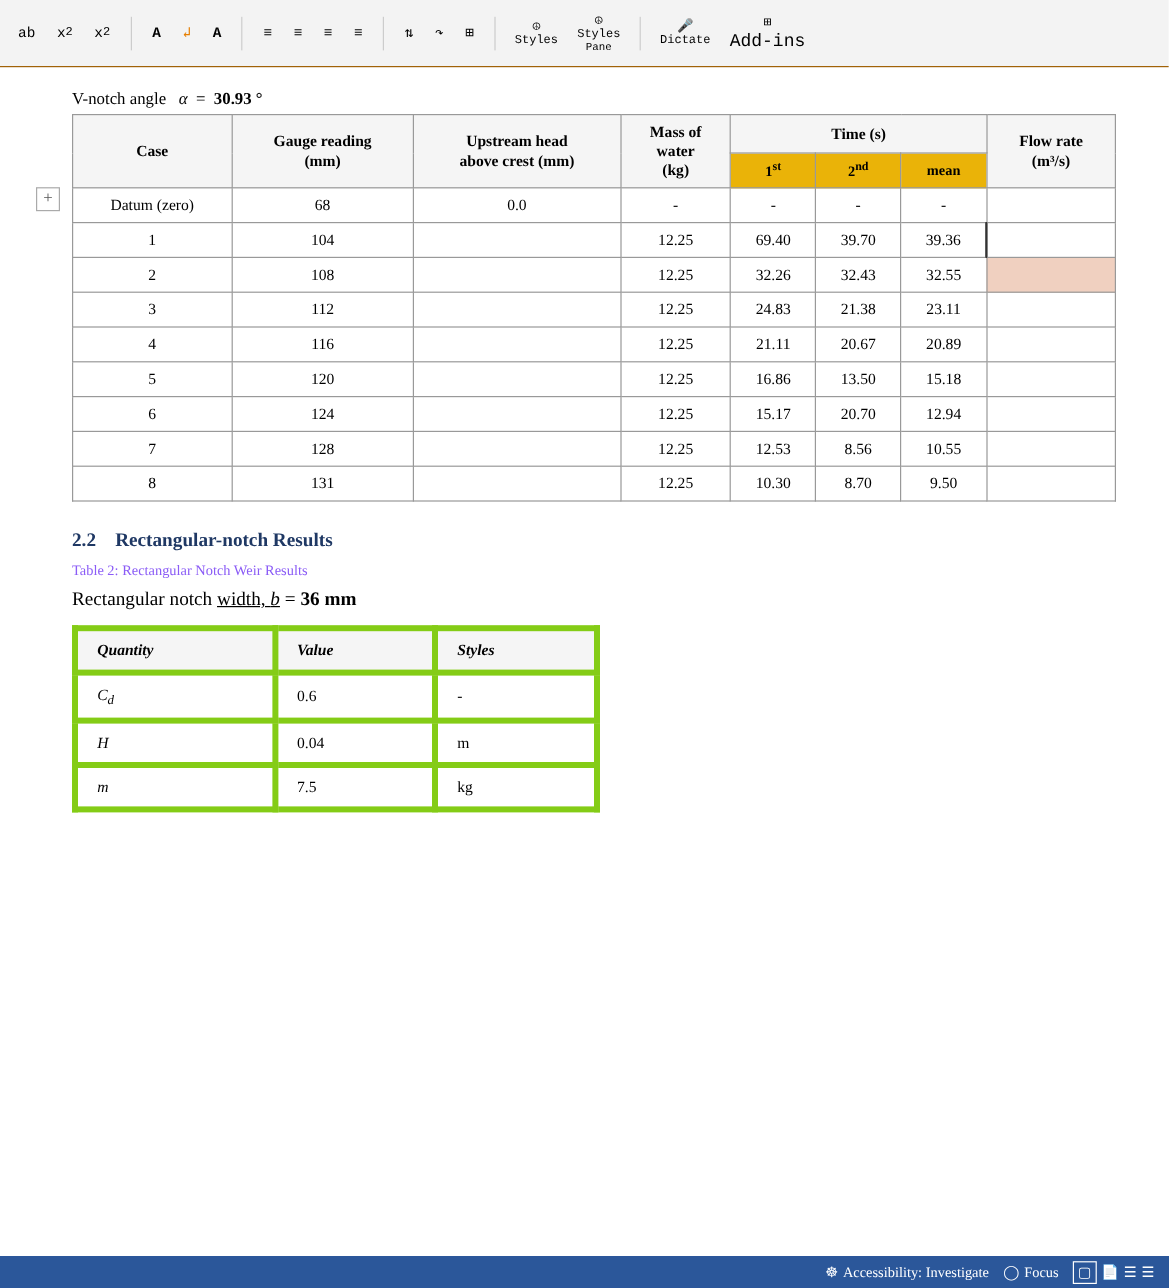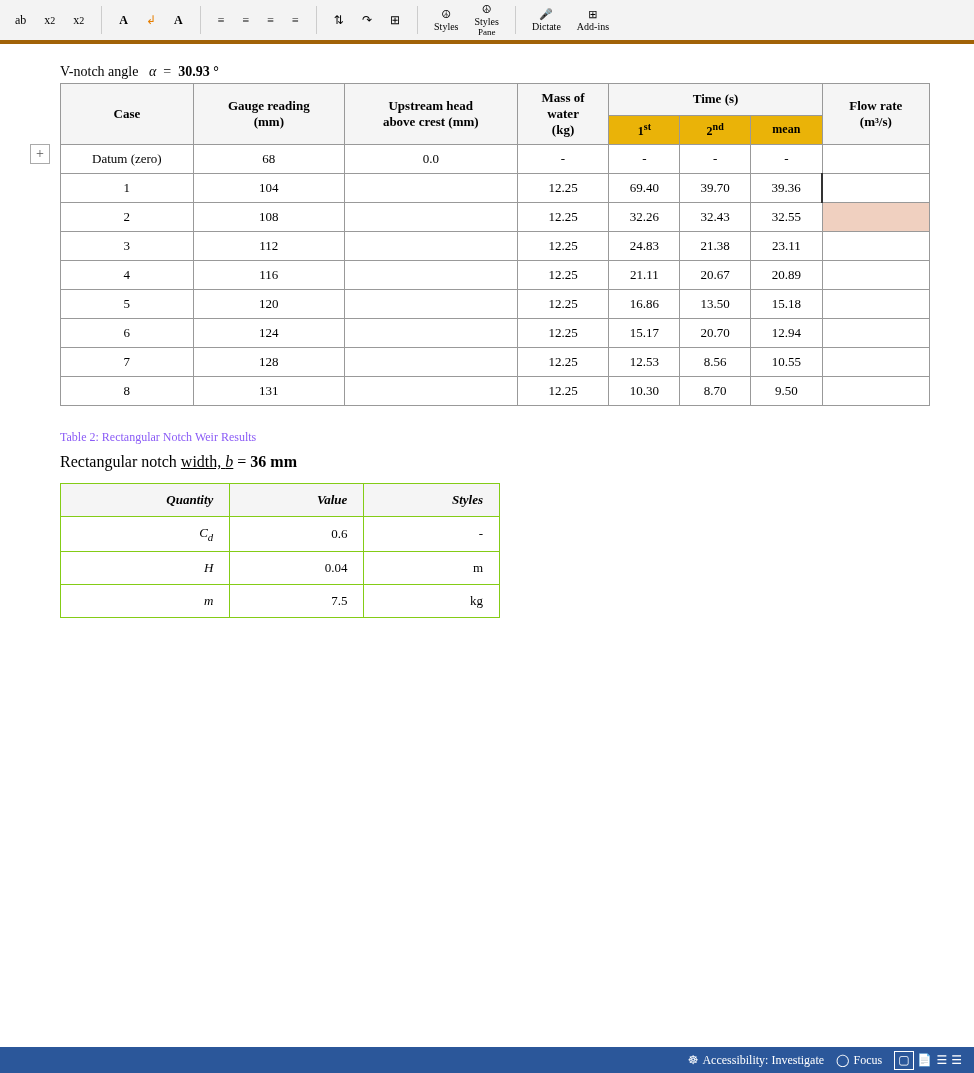--- a/index.html
+++ b/index.html
@@ -11,24 +11,25 @@
       width: 974px;
       min-height: 1073px;
       overflow-x: hidden;
     }
 
     
     .toolbar {
       display: flex;
       align-items: center;
       background: #f3f3f3;
-      border-bottom: 4px solid #a16207;
+      border-bottom: 1px solid #a16207;
       padding: 4px 8px;
       gap: 6px;
-      height: 44px;
+      height: 56px;
+      font-family: Liberation Mono, monospace;
     }
     .toolbar-group {
       display: flex;
       align-items: center;
       gap: 4px;
     }
     .toolbar-sep {
       width: 1px;
       height: 28px;
       background: #ccc;
@@ -126,23 +127,23 @@
     .rect-notch-line u {
       text-decoration: underline;
     }
 
     
     .qty-table {
       width: 440px;
       border: 1px solid #999;
     }
     .qty-table th, .qty-table td {
-      border: 1px solid #84cc16;
+      border: 5px solid #84cc16;
       padding: 8px 16px;
-      text-align: right;
+      text-align: left;
       vertical-align: middle;
     }
     .qty-table th {
       font-weight: bold;
       font-style: italic;
       background: #f5f5f5;
     }
     .qty-table td.qty-name {
       font-style: italic;
     }
@@ -226,21 +227,21 @@
     </div>
   </div>
   <div class="toolbar-sep"></div>
   <div class="toolbar-group">
     <div class="styles-btn">
       <span>🎤</span>
       <span style="font-size:10px">Dictate</span>
     </div>
     <div class="styles-btn">
       <span>⊞</span>
-      <span style="font-size:10px">Add-ins</span>
+      <span style="font-size:15px">Add-ins</span>
     </div>
   </div>
 </div>
 
 <div style="position:relative">
 
   <div class="plus-btn">+</div>
 
   <div class="content">
 
@@ -354,20 +355,24 @@
           <td></td>
           <td>12.25</td>
           <td>10.30</td>
           <td>8.70</td>
           <td>9.50</td>
           <td></td>
         </tr>
       </tbody>
     </table>
 
+    <div class="section-heading">
+      <span class="num">2.2</span>
+      <span>Rectangular-notch Results</span>
+    </div>
 
     <div class="table-caption">
       <span>Table 2: Rectangular Notch Weir Results</span>
     </div>
 
     <div class="rect-notch-line">
       <span>Rectangular notch </span>
       <u>width, <em>b</em></u>
       <span> = </span>
       <span><strong>36 mm</strong></span>

